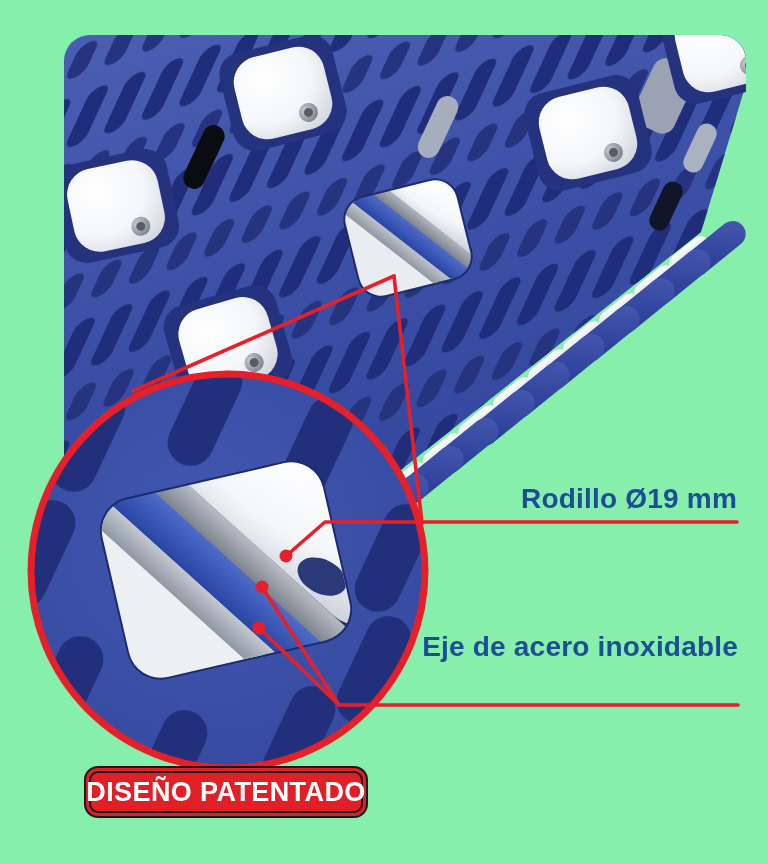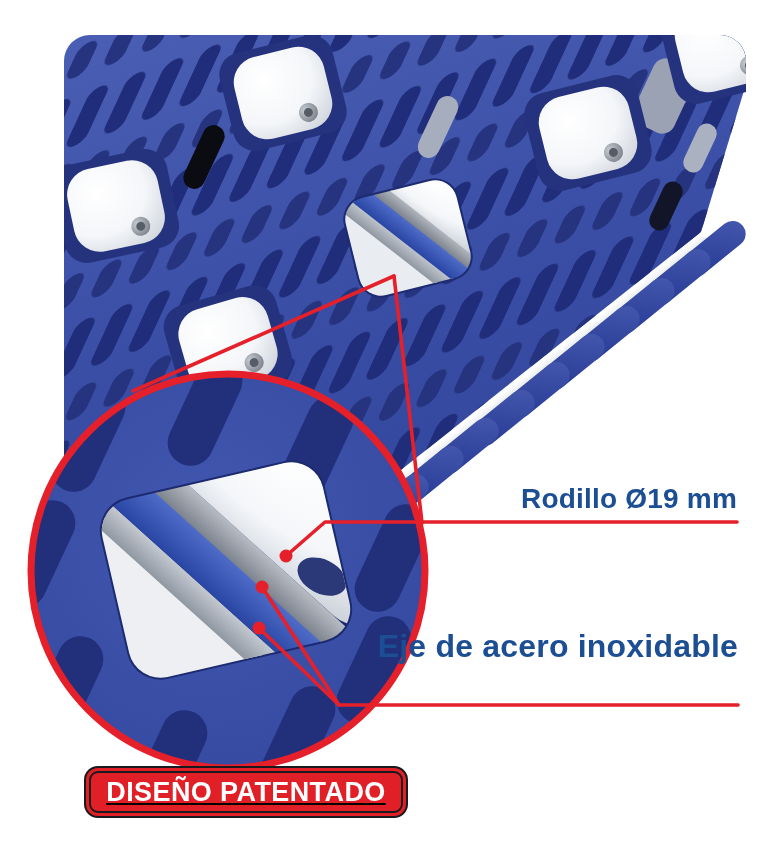--- a/index.html
+++ b/index.html
@@ -1,32 +1,32 @@
 <!DOCTYPE html>
 <html><head>
 <meta charset="utf-8">
 <style>
   html,body{margin:0;padding:0;background:#000;}
-  .stage{position:relative;width:768px;height:864px;background:#ffffff;overflow:hidden;
+  .stage{position:relative;width:768px;height:864px;background:#86efac;overflow:hidden;
          font-family:"Liberation Sans",sans-serif;}
   .stage svg{position:absolute;left:0;top:0;}
   .label-rodillo{
     position:absolute;top:483px;right:31px;
     font-size:28px;font-weight:700;color:#1c4e94;letter-spacing:.2px;
     white-space:nowrap;
   }
   .label-eje{
     position:absolute;top:629px;right:30px;text-align:right;
-    font-size:32px;line-height:35px;font-weight:700;color:#1c4e94;letter-spacing:.2px;
+    font-size:28px;line-height:35px;font-weight:700;color:#1c4e94;letter-spacing:.2px;
     white-space:nowrap;
   }
   .badge{
-    position:absolute;left:84px;top:766px;width:324px;height:52px;
+    position:absolute;left:84px;top:766px;width:284px;height:52px;
     background:#e01f26;border:2px solid #1a1a1e;border-radius:14px;
-    box-sizing:border-box;padding:3px;text-decoration:underline;
+    box-sizing:border-box;padding:3px;
   }
   .badge-inner{
     width:100%;height:100%;box-sizing:border-box;
     background:#e01f26;border:2px solid #1a1a1e;border-radius:9px;
     display:flex;align-items:center;justify-content:center;
   }
   .badge-inner span{
     color:#ffffff;font-size:27px;font-weight:700;letter-spacing:.4px;white-space:nowrap;
   }
 </style>

